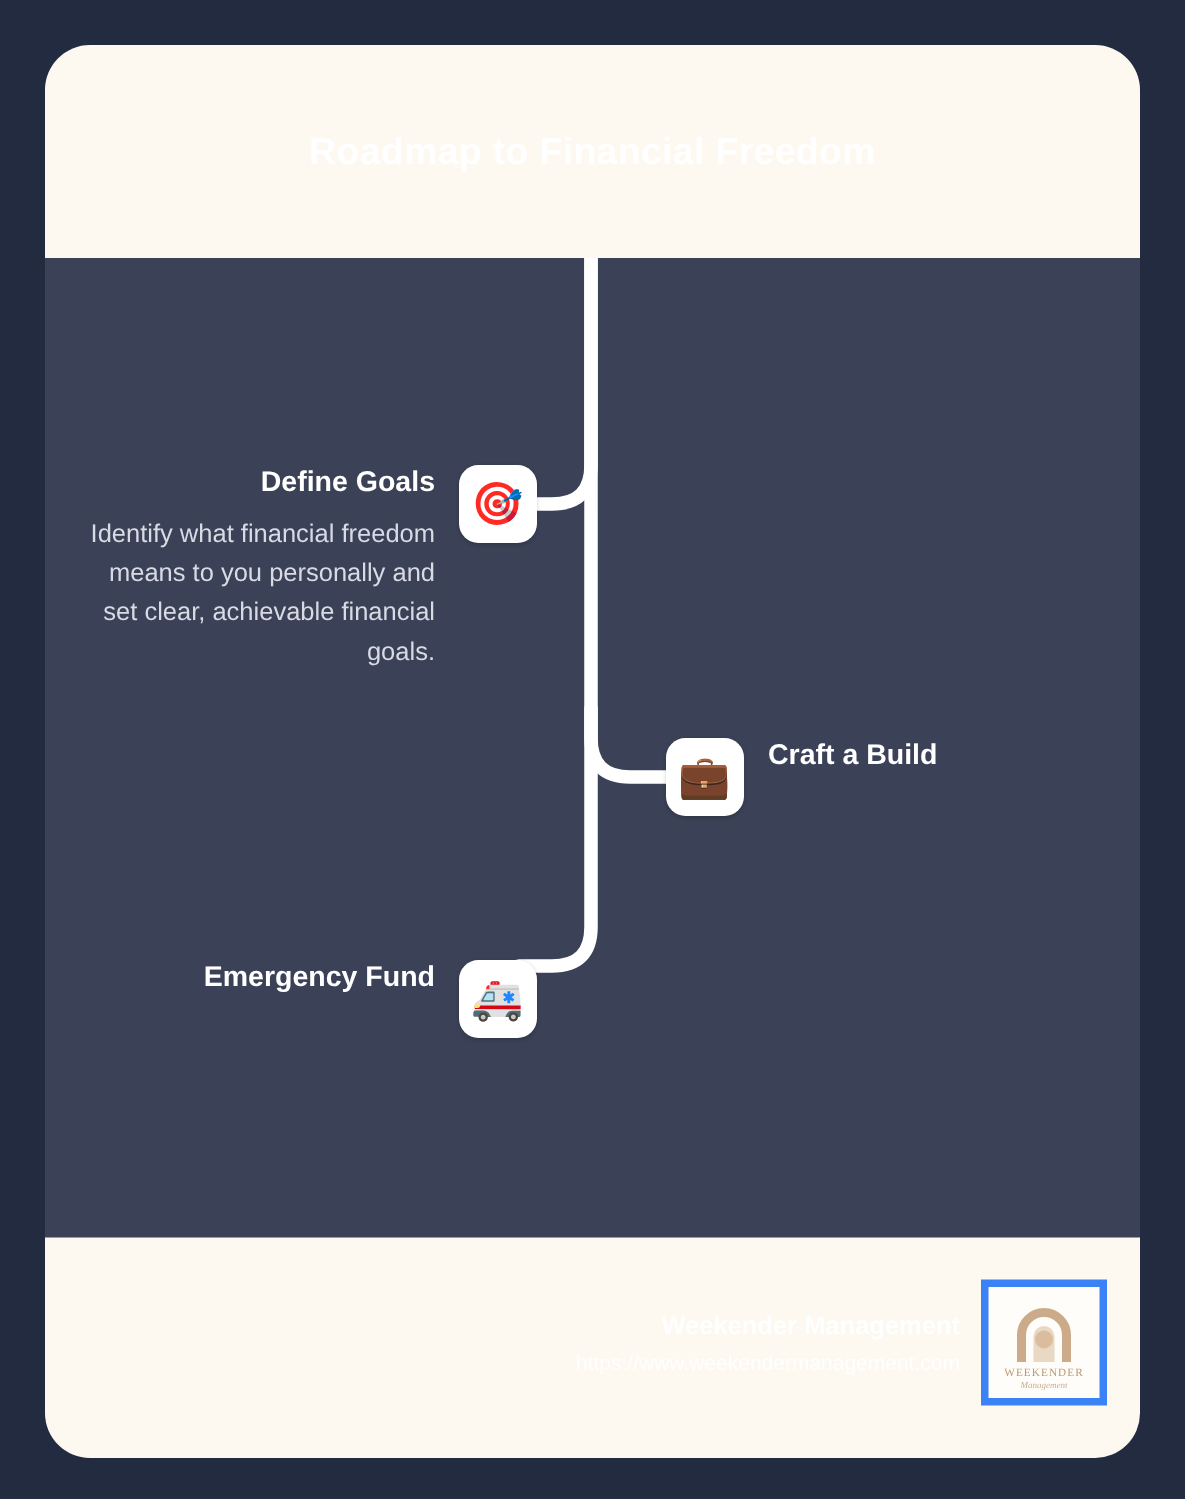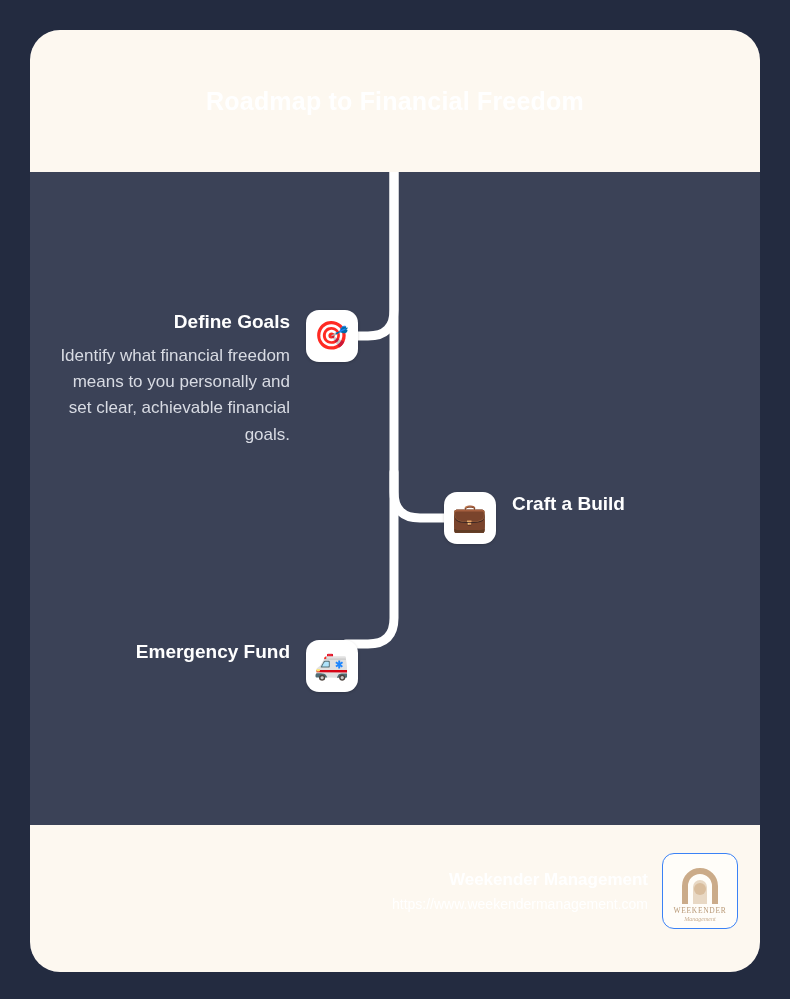--- a/index.html
+++ b/index.html
@@ -156,22 +156,22 @@
     color: #ffffff;
     font-size: 14px;
     line-height: 1.3;
     margin: 0;
   }
 
   .footer-logo {
     width: 74px;
     height: 74px;
     background: #fffdf9;
-    border: 1px solid #3b82f6;
-    border-radius: 12px;
+    border: 5px solid #3b82f6;
+    border-radius: 0;
     display: flex;
     align-items: center;
     justify-content: center;
   }
 </style>
 </head>
 <body>
 
 <div id="infographic">
 

